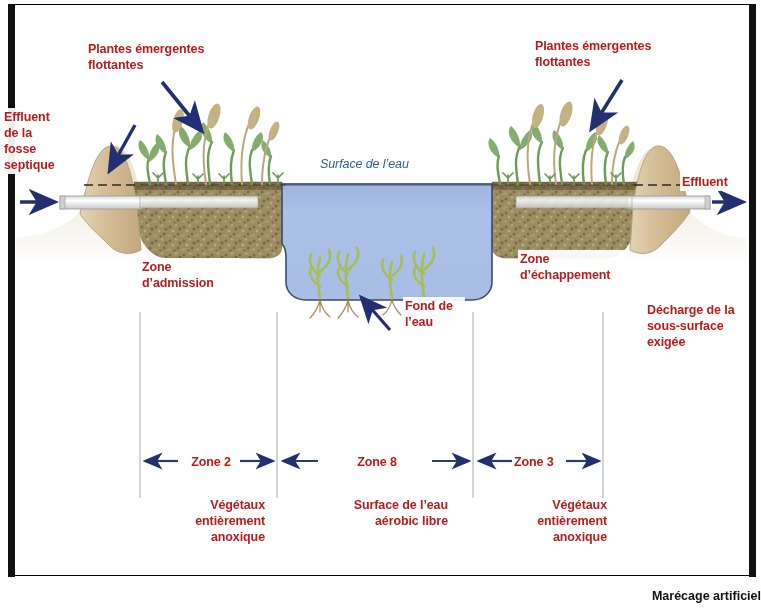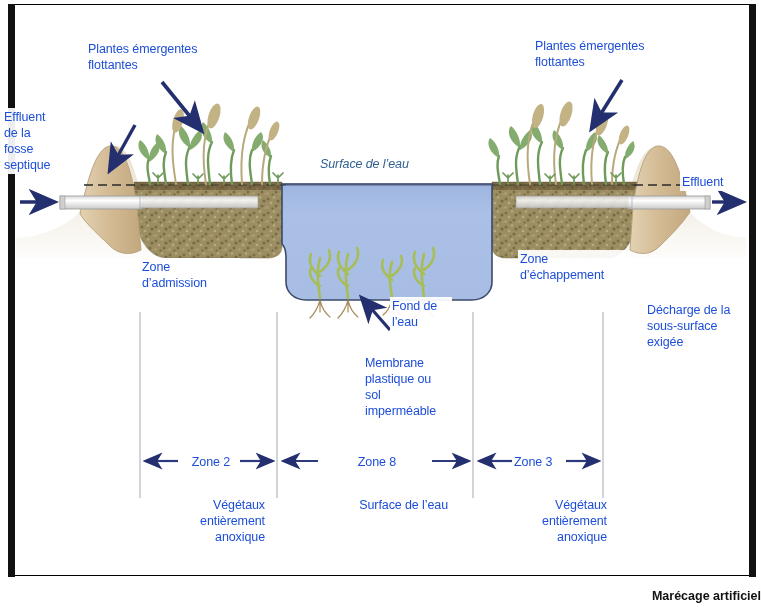--- a/index.html
+++ b/index.html
@@ -14,22 +14,22 @@
     position:absolute;left:8px;top:4px;width:748px;height:572px;
     border:1px solid #000;box-sizing:border-box;
     pointer-events:none;
   }
   .blackbar-left{position:absolute;left:8px;top:4px;width:7px;height:573px;background:#111;}
   .blackbar-right{position:absolute;left:749px;top:4px;width:7px;height:573px;background:#111;}
 
   
   .lbl{
     position:absolute;
-    color:#1d4ed8;
-    font-weight:normal;
+    color:#b91c1c;
+    font-weight:bold;
     font-size:12.5px;
     line-height:16px;
     letter-spacing:-0.1px;
     background:rgba(255,255,255,0.93);
     padding:1px 2px;
     box-sizing:border-box;
   }
   .lbl.italic{font-style:italic;font-weight:normal;color:#2e5f8f;}
   .lbl.plain-bg{background:transparent;text-align:right;}
   .caption{
@@ -344,49 +344,44 @@
     <div>Zone</div>
     <div>d’échappement</div>
   </div>
 
   <div class="lbl" style="left:645px;top:258px;width:104px;margin-top:43px;">
     <div>Décharge de la</div>
     <div>sous-surface</div>
     <div>exigée</div>
   </div>
 
-  <div class="lbl" style="left:390px;top:297px;width:62px;">
+  <div class="lbl" style="left:403px;top:297px;width:62px;">
     <div>Fond de</div>
     <div>l’eau</div>
   </div>
 
-  <div class="lbl" style="left:363px;top:354px;width:92px;">
-    <div>Membrane</div>
-    <div>plastique ou</div>
-    <div>sol</div>
-    <div>imperméable</div>
-  </div>
 
   <div class="lbl plain-bg" style="left:182px;top:453px;width:58px;text-align:center;">
     <span>Zone 2</span>
   </div>
   <div class="lbl plain-bg" style="left:348px;top:453px;width:58px;text-align:center;">
     <span>Zone 8</span>
   </div>
   <div class="lbl plain-bg" style="left:512px;top:453px;width:58px;text-align:left;">
     <span>Zone 3</span>
   </div>
 
   <div class="lbl plain-bg" style="left:155px;top:496px;width:112px;">
     <div>Végétaux</div>
     <div>entièrement</div>
     <div>anoxique</div>
   </div>
   <div class="lbl plain-bg" style="left:322px;top:496px;width:128px;">
     <div>Surface de l’eau</div>
+    <div>aérobic libre</div>
   </div>
   <div class="lbl plain-bg" style="left:497px;top:496px;width:112px;">
     <div>Végétaux</div>
     <div>entièrement</div>
     <div>anoxique</div>
   </div>
 
   <div class="caption" style="top:589px;text-align:right;">Marécage artificiel</div>
 
 </div>

